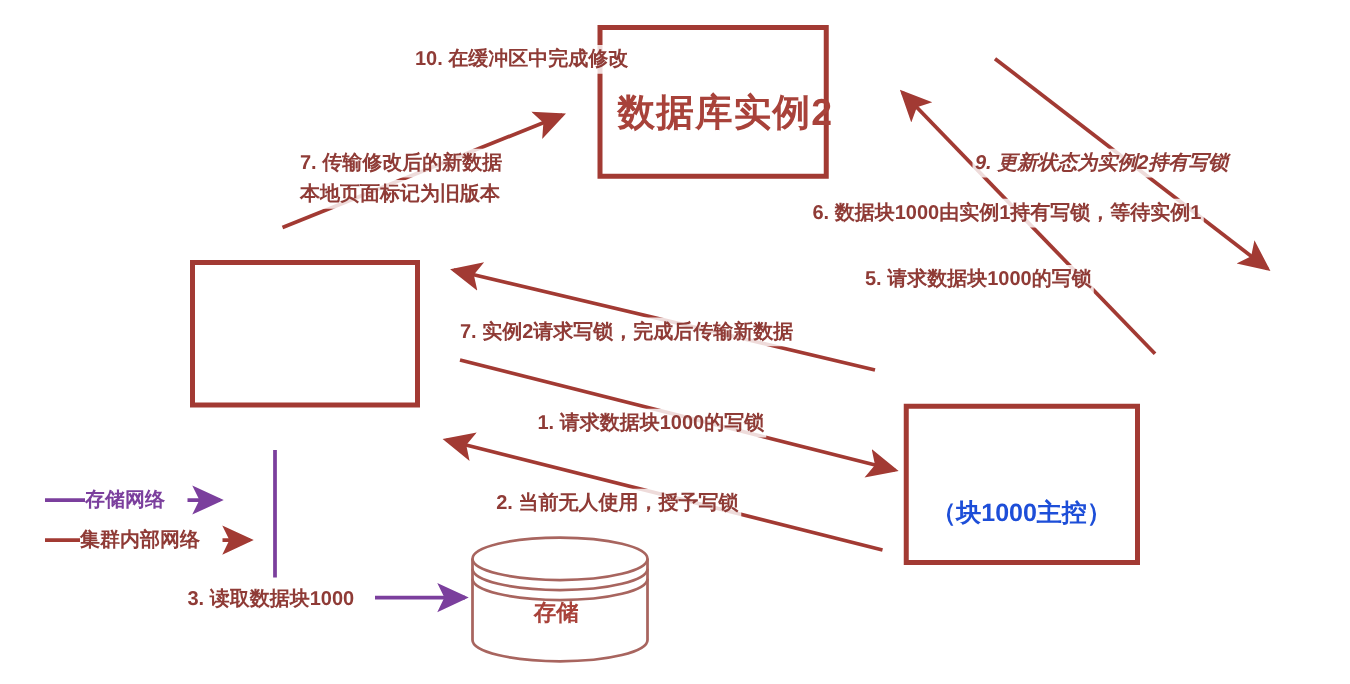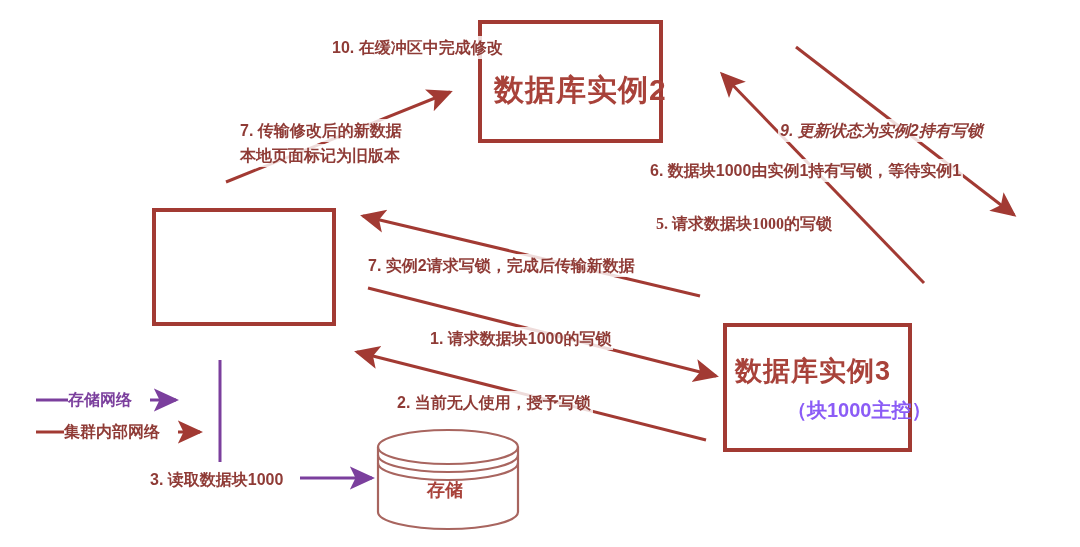--- a/index.html
+++ b/index.html
@@ -31,24 +31,23 @@
   }
   .node-title {
     position: absolute;
     color: #a8423a;
     font-weight: bold;
     white-space: nowrap;
     letter-spacing: 1px;
   }
   .node-sub {
     position: absolute;
-    color: #8b5cf6;
+    color: #1d4ed8;
     font-weight: bold;
     white-space: nowrap;
-    margin-left: 42px;
   }
   .step-label {
     position: absolute;
     color: #8f3b36;
     font-size: 16px;
     white-space: nowrap;
     font-weight: bold;
     background: rgba(255,255,255,0.82);
     padding: 0 2px;
     line-height: 1.45;
@@ -113,36 +112,35 @@
       <path d="M378,463 A70,17 0 0 0 518,463"></path>
     </g>
   </svg>
 
   <div class="node-box" style="left:478px; top:20px; width:185px; height:123px;"></div>
   <div class="node-title" style="left:494px; top:70px; font-size:30px;">数据库实例2</div>
 
   <div class="node-box" style="left:152px; top:208px; width:184px; height:118px;"></div>
 
   <div class="node-box" style="left:723px; top:323px; width:189px; height:129px;"></div>
-  <div class="node-title" style="left:735px; top:353px; font-size:27px;">数据库实例3</div>
   <div class="node-sub" style="left:745px; top:397px; font-size:20px;">（块1000主控）</div>
 
   <div class="store-label" style="left:427px; top:466px;">存储</div>
 
   <div class="step-label" style="left:330px; top:36px;">10. 在缓冲区中完成修改</div>
 
   <div class="step-label" style="left:238px; top:119px;">7. 传输修改后的新数据</div>
   <div class="step-label" style="left:238px; top:144px;">本地页面标记为旧版本</div>
 
 
   <div class="step-label" style="left:778px; top:119px;font-style:italic;">9. 更新状态为实例2持有写锁</div>
 
   <div class="step-label" style="left:648px; top:159px;">6. 数据块1000由实例1持有写锁，等待实例1</div>
 
-  <div class="step-label" style="left:654px; top:212px;font-family:Liberation Serif, serif;">5. 请求数据块1000的写锁</div>
+  <div class="step-label" style="left:690px; top:212px;">5. 请求数据块1000的写锁</div>
 
   <div class="step-label" style="left:366px; top:254px;">7. 实例2请求写锁，完成后传输新数据</div>
 
   <div class="step-label" style="left:428px; top:327px;">1. 请求数据块1000的写锁</div>
 
   <div class="step-label" style="left:395px; top:391px;">2. 当前无人使用，授予写锁</div>
 
   <div class="step-label" style="left:148px; top:468px;">3. 读取数据块1000</div>
 
   <div class="legend-label storage-net" style="left:68px; top:390px;">存储网络</div>

